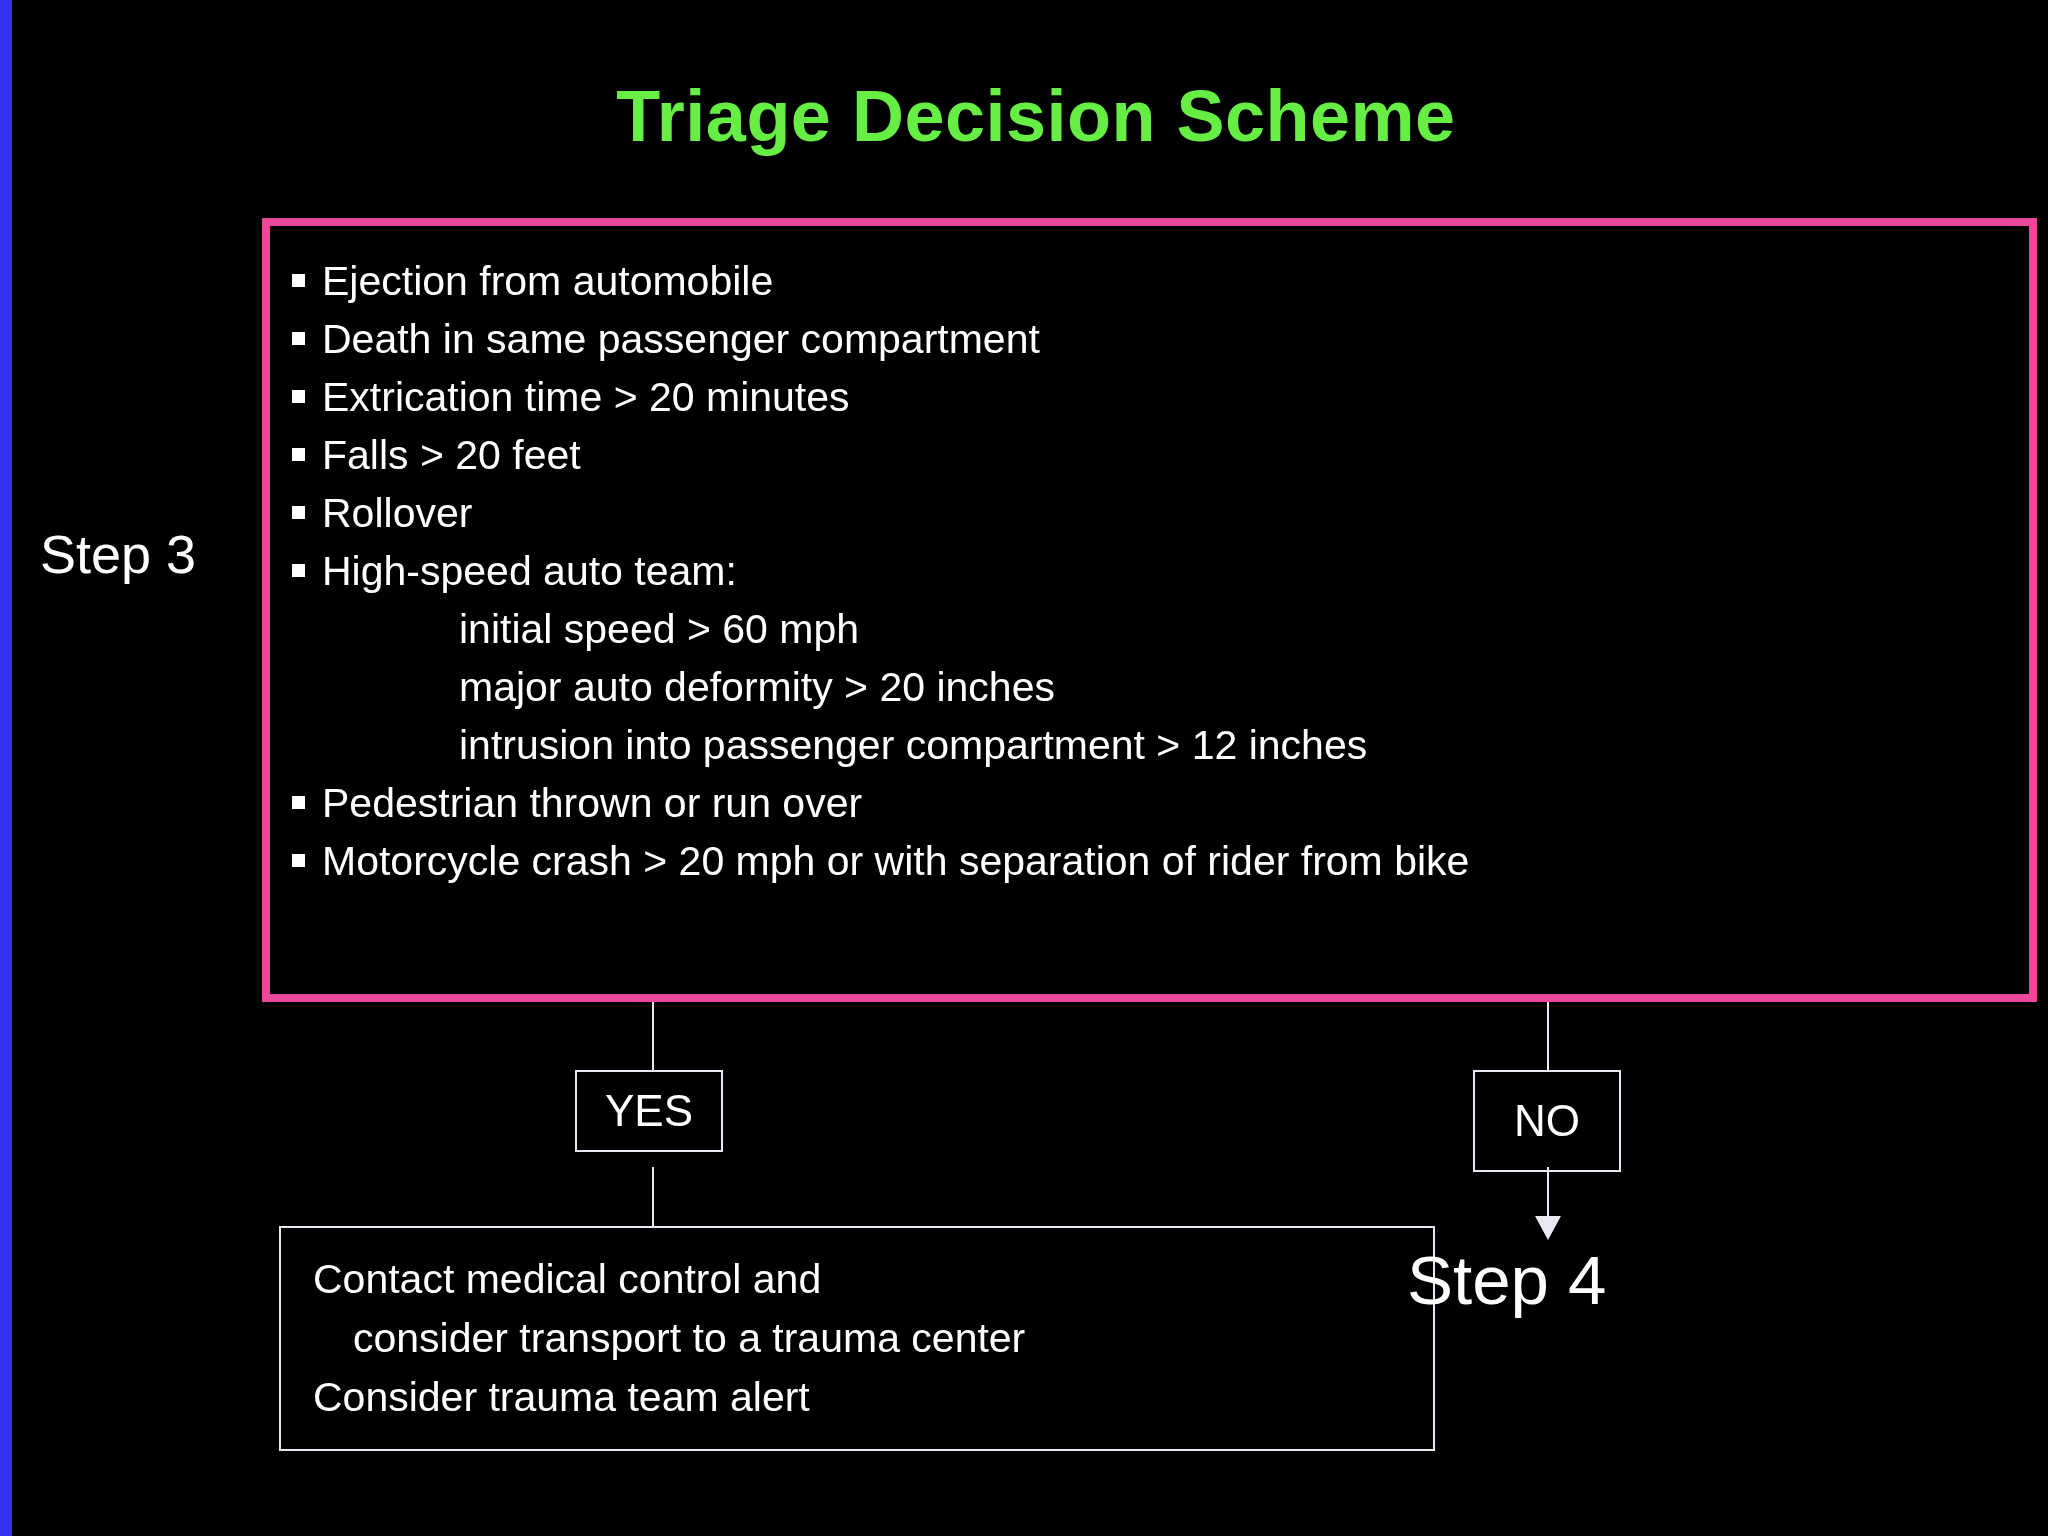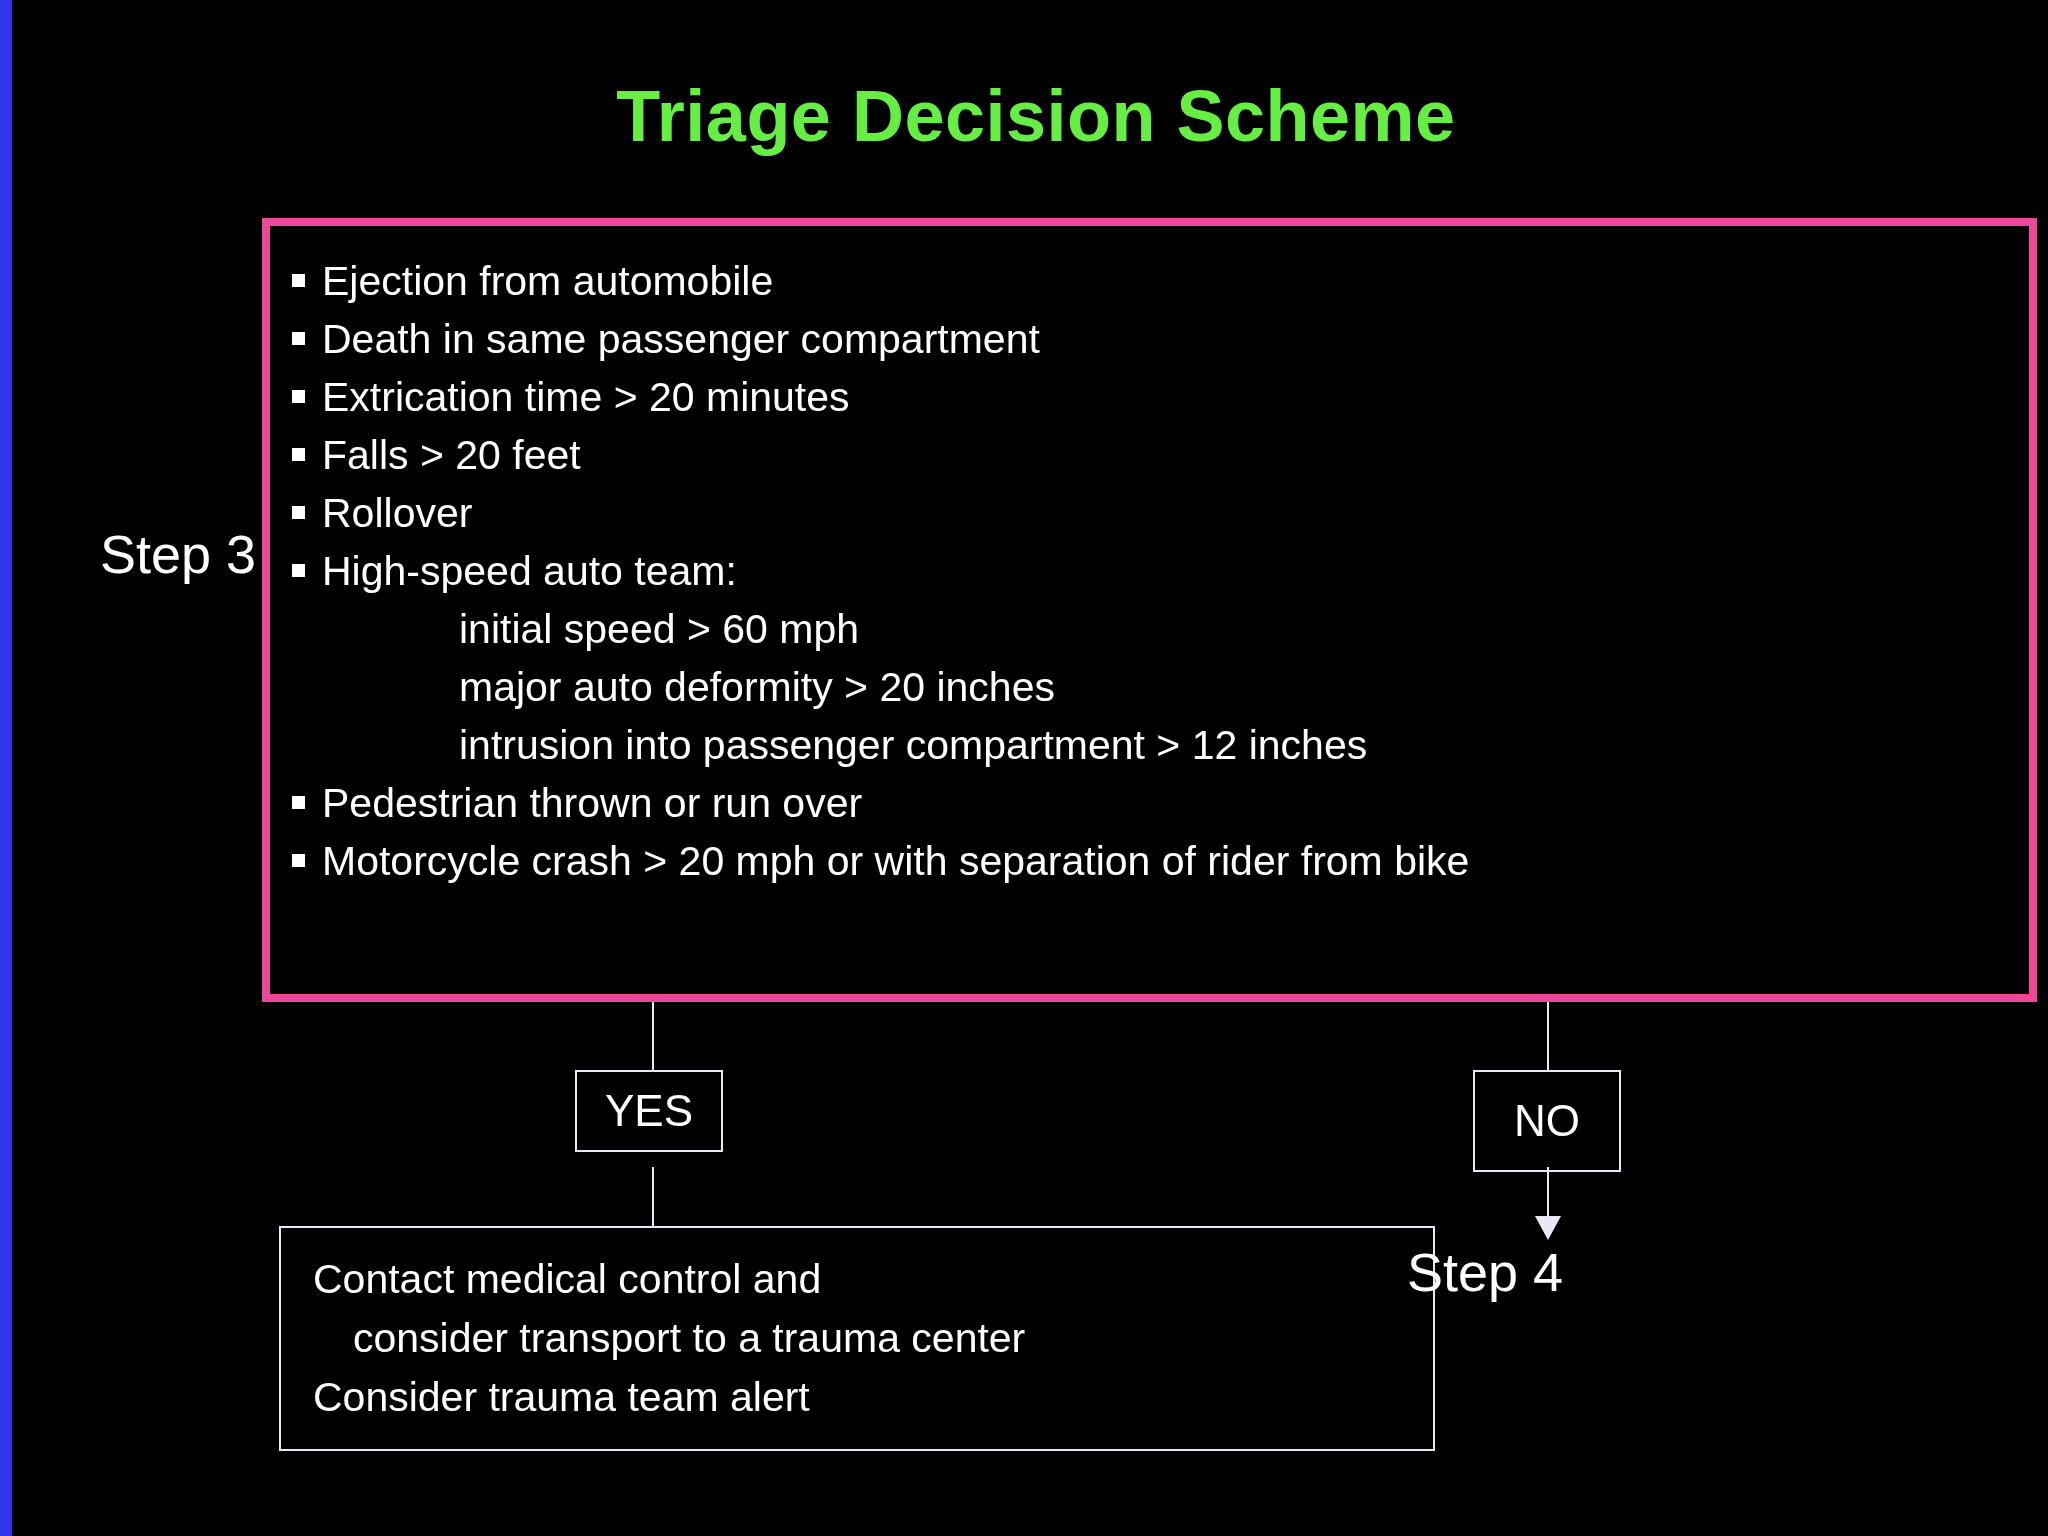--- a/index.html
+++ b/index.html
@@ -36,21 +36,21 @@
     line-height: 1;
     white-space: nowrap;
   }
 
   
   #step3-label {
     position: absolute;
     left: 28px;
     top: 525px;
     width: 216px;
-    text-align: right;
+    text-align: left;
     color: #ffffff;
     font-size: 54px;
     line-height: 1.1;
     white-space: nowrap;
   }
 
   
   #criteria-box {
     position: absolute;
     left: 250px;
@@ -156,21 +156,21 @@
   .outcome-line.indent {
     padding-left: 40px;
   }
 
   
   #step4-label {
     position: absolute;
     left: 1395px;
     top: 1243px;
     color: #ffffff;
-    font-size: 54px;
+    font-size: 69px;
     line-height: 1.1;
     white-space: nowrap;
   }
 </style>
 </head>
 <body>
 
 <div id="slide">
 
   <div id="title">Triage Decision Scheme</div>

